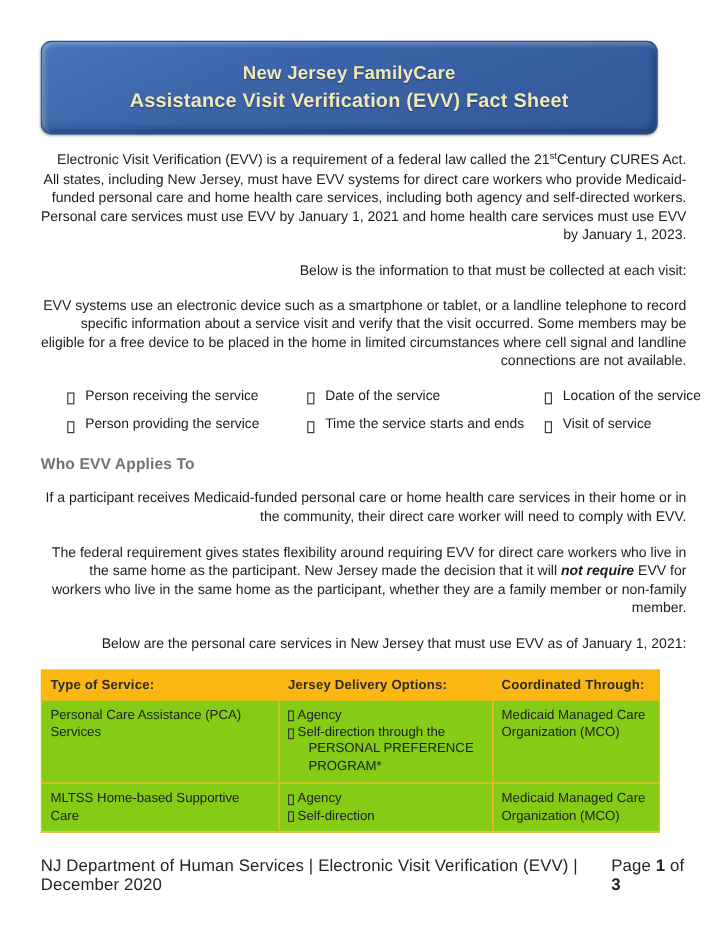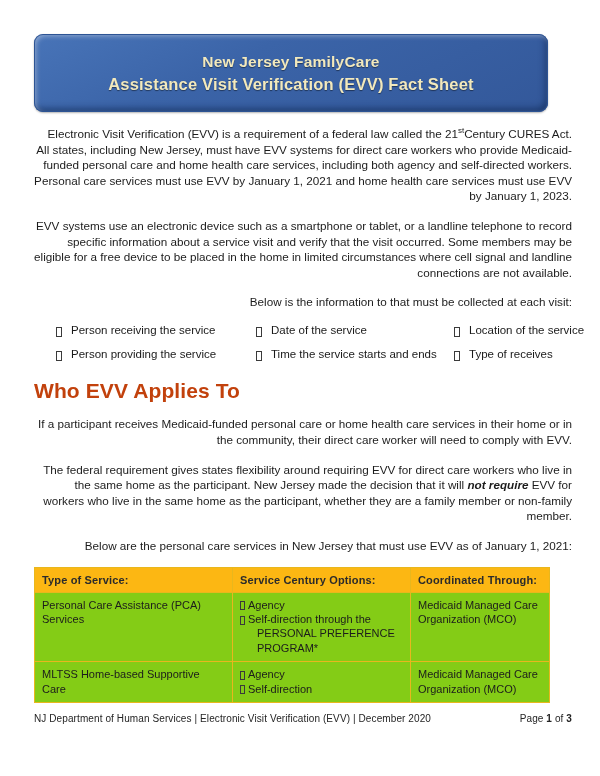--- a/index.html
+++ b/index.html
@@ -68,23 +68,23 @@
     line-height: 15.6px;
     color: #1c1c1c;
     text-align: right;
   }
   p.body.tight { margin-bottom: 13px; }
   sup { font-size: 8px; vertical-align: super; line-height: 0; }
   b.bi { font-weight: bold; font-style: italic; }
 
   h2.section {
     margin: 4px 0 13px 0;
-    font-size: 21px;
+    font-size: 13px;
     font-weight: bold;
-    color: #c2410c;
+    color: #737373;
     letter-spacing: 0.1px;
   }
 
   
   .bullet-grid {
     margin: 2px 0 18px 0;
     display: grid;
     grid-template-columns: 200px 198px 140px;
     row-gap: 10px;
     padding-left: 22px;
@@ -157,21 +157,21 @@
   }
 
   
   .footer {
     position: absolute;
     left: 34px; top: 713px;
     width: 538px;
     display: flex;
     justify-content: space-between;
     align-items: baseline;
-    font-size: 10px;
+    font-size: 14px;
     color: #242424;
     letter-spacing: 0.1px;
   }
   .footer .pg b { font-weight: bold; }
 </style>
 </head>
 <body>
 
 <div class="page">
 
@@ -179,24 +179,24 @@
     <div class="banner">
       <div class="banner-line l1">New Jersey FamilyCare</div>
       <div class="banner-line l2">Assistance Visit Verification (EVV) Fact Sheet</div>
     </div>
   </div>
 
   <div class="content">
 
     <p class="body"><span>Electronic Visit Verification (EVV) is a requirement of a federal law called the 21</span><sup>st</sup><span>Century CURES Act. All states, including New Jersey, must have EVV systems for direct care workers who provide Medicaid-funded personal care and home health care services, including both agency and self-directed workers. Personal care services must use EVV by January 1, 2021 and home health care services must use EVV by January 1, 2023.</span></p>
 
+    <p class="body tight">Below is the information to that must be collected at each visit:</p>
+
     <p class="body">EVV systems use an electronic device such as a smartphone or tablet, or a landline telephone to record specific information about a service visit and verify that the visit occurred. Some members may be eligible for a free device to be placed in the home in limited circumstances where cell signal and landline connections are not available.</p>
 
-    <p class="body tight">Below is the information to that must be collected at each visit:</p>
-
     <div class="bullet-grid">
       <div class="bullet-item">
         <span class="tofu"></span>
         <span>Person receiving the service</span>
       </div>
       <div class="bullet-item">
         <span class="tofu"></span>
         <span>Date of the service</span>
       </div>
       <div class="bullet-item">
@@ -206,38 +206,38 @@
       <div class="bullet-item">
         <span class="tofu"></span>
         <span>Person providing the service</span>
       </div>
       <div class="bullet-item">
         <span class="tofu"></span>
         <span>Time the service starts and ends</span>
       </div>
       <div class="bullet-item">
         <span class="tofu"></span>
-        <span>Type of receives</span>
+        <span>Visit of service</span>
       </div>
     </div>
 
     <h2 class="section">Who EVV Applies To</h2>
 
     <p class="body">If a participant receives Medicaid-funded personal care or home health care services in their home or in the community, their direct care worker will need to comply with EVV.</p>
 
     <p class="body"><span>The federal requirement gives states flexibility around requiring EVV for direct care workers who live in the same home as the participant. New Jersey made the decision that it will </span><b class="bi">not require</b><span> EVV for workers who live in the same home as the participant, whether they are a family member or non-family member.</span></p>
 
     <p class="body tight">Below are the personal care services in New Jersey that must use EVV as of January 1, 2021:</p>
 
     <div class="tbl-wrap">
       <table class="evv">
         <thead>
           <tr>
             <th class="col1">Type of Service:</th>
-            <th class="col2">Service Century Options:</th>
+            <th class="col2">Jersey Delivery Options:</th>
             <th class="col3">Coordinated Through:</th>
           </tr>
         </thead>
         <tbody>
           <tr>
             <td class="col1">Personal Care Assistance (PCA) Services</td>
             <td class="col2">
               <div class="opt">
                 <span class="tofu sm"></span>
                 <span class="opt-text">Agency</span>

